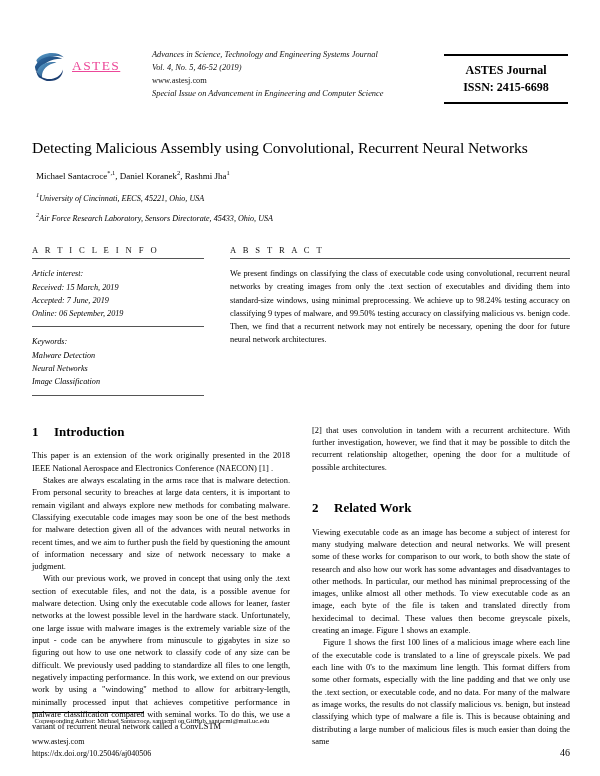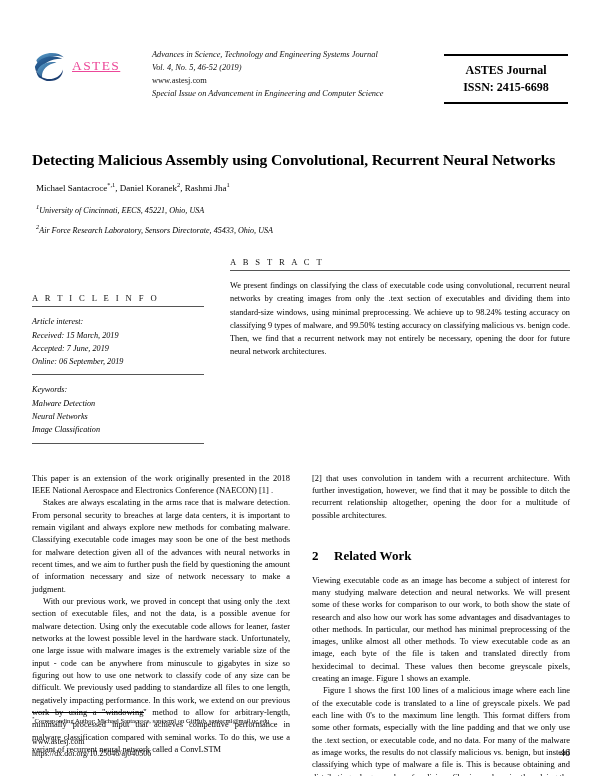--- a/index.html
+++ b/index.html
@@ -78,23 +78,23 @@
     font-size: 12px;
     line-height: 1.45;
   }
 
   
   .title-area {
     padding: 34px 32px 0 32px;
   }
   h1.paper-title {
     font-size: 15.6px;
-    font-weight: bold;
+    font-weight: normal;
     line-height: 1.28;
-    margin: 12px 0 11px 0;
+    margin: 0 0 11px 0;
     letter-spacing: -0.1px;
   }
   .authors {
     font-size: 9px;
     margin: 0 0 9px 4px;
     line-height: 1.4;
   }
   .authors sup, .affil sup {
     font-size: 6.4px;
     vertical-align: super;
@@ -108,21 +108,20 @@
 
   
   .info-abstract {
     display: flex;
     padding: 14px 30px 0 32px;
     gap: 0;
   }
   .col-info {
     width: 172px;
     flex: 0 0 172px;
-    margin-top: 36px;
   }
   .col-abstract {
     flex: 1;
     padding-left: 26px;
   }
   .sec-head {
     font-size: 8.6px;
     letter-spacing: 2.4px;
     margin-bottom: 3px;
     color: #111;
@@ -298,20 +297,23 @@
     <div class="col-abstract">
       <div class="sec-head">A B S T R A C T</div>
       <div class="hr-thin"></div>
       <div class="abstract-body">We present findings on classifying the class of executable code using convolutional, recurrent neural networks by creating images from only the .text section of executables and dividing them into standard-size windows, using minimal preprocessing. We achieve up to 98.24% testing accuracy on classifying 9 types of malware, and 99.50% testing accuracy on classifying malicious vs. benign code. Then, we find that a recurrent network may not entirely be necessary, opening the door for future neural network architectures.</div>
     </div>
   </div>
 
   <div class="body-cols">
 
     <div class="bcol">
+      <h2 class="sec">
+        <span class="num">1</span><span>Introduction</span>
+      </h2>
       <p class="body">This paper is an extension of the work originally presented in the 2018 IEEE National Aerospace and Electronics Conference (NAECON) [1] .</p>
       <p class="body">Stakes are always escalating in the arms race that is malware detection. From personal security to breaches at large data centers, it is important to remain vigilant and always explore new methods for combating malware. Classifying executable code images may soon be one of the best methods for malware detection given all of the advances with neural networks in recent times, and we aim to further push the field by questioning the amount of information necessary and size of network necessary to make a judgment.</p>
       <p class="body">With our previous work, we proved in concept that using only the .text section of executable files, and not the data, is a possible avenue for malware detection. Using only the executable code allows for leaner, faster networks at the lowest possible level in the hardware stack. Unfortunately, one large issue with malware images is the extremely variable size of the input - code can be anywhere from minuscule to gigabytes in size so figuring out how to use one network to classify code of any size can be difficult. We previously used padding to standardize all files to one length, negatively impacting performance. In this work, we extend on our previous work by using a "windowing" method to allow for arbitrary-length, minimally processed input that achieves competitive performance in malware classification compared with seminal works. To do this, we use a variant of recurrent neural network called a ConvLSTM</p>
     </div>
 
     <div class="bcol">
       <p class="body">[2] that uses convolution in tandem with a recurrent architecture. With further investigation, however, we find that it may be possible to ditch the recurrent relationship altogether, opening the door for a multitude of possible architectures.</p>
       <h2 class="sec spaced">
         <span class="num">2</span><span>Related Work</span>
       </h2>

